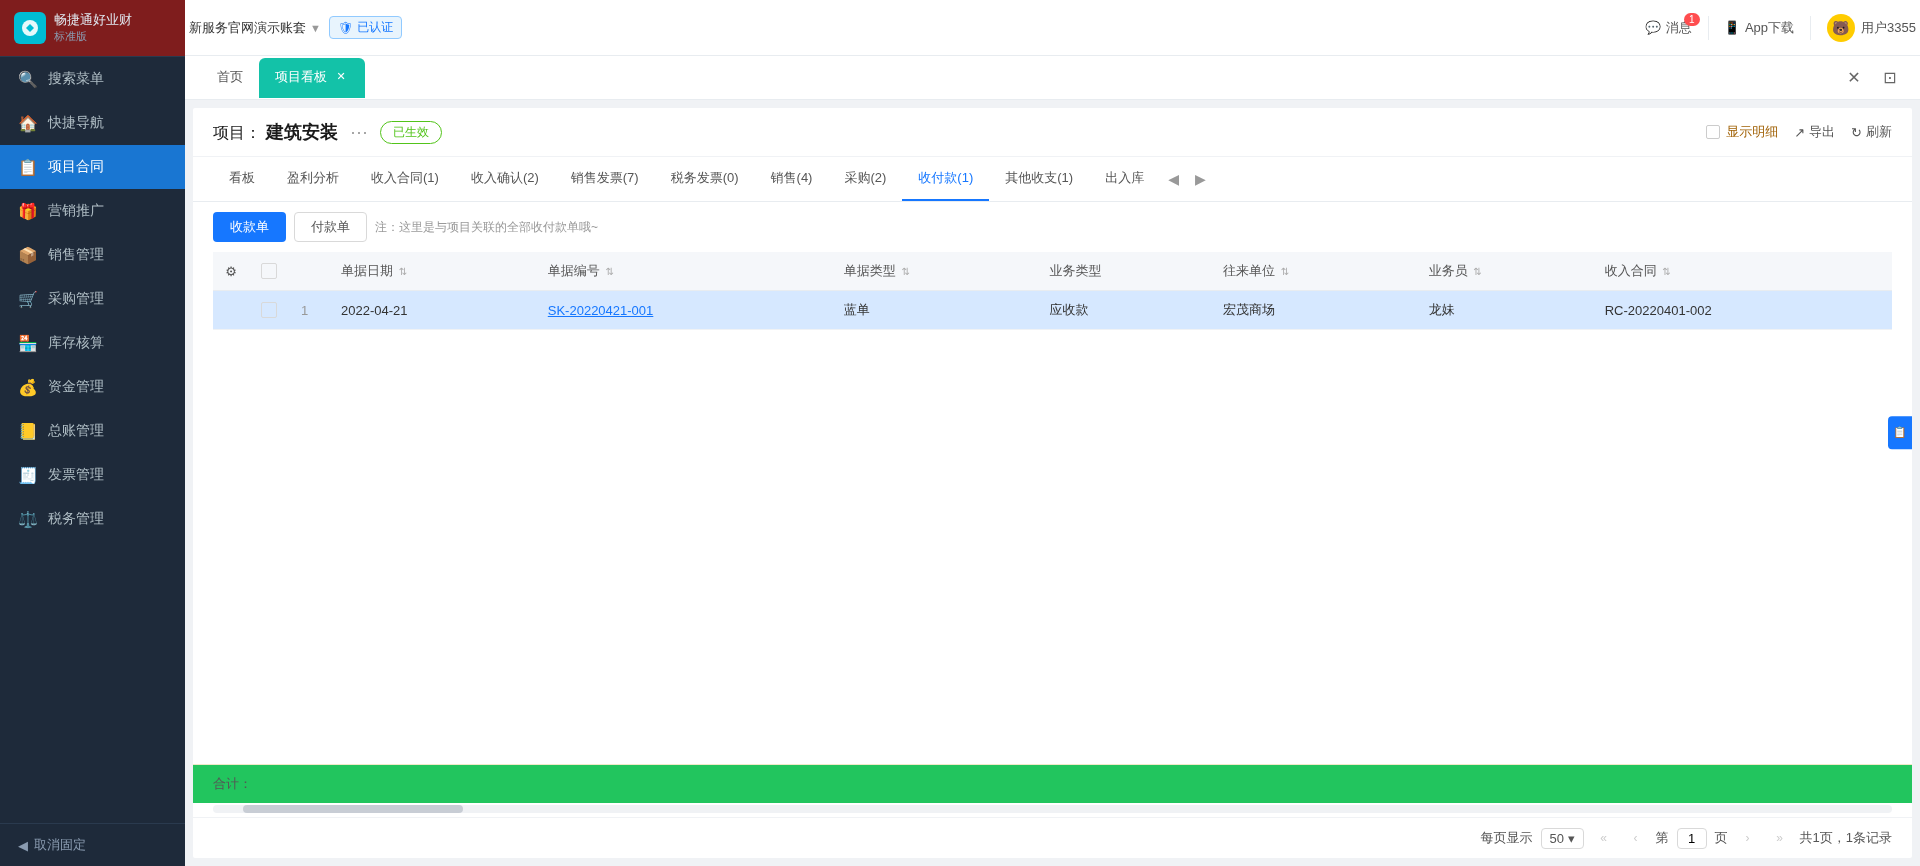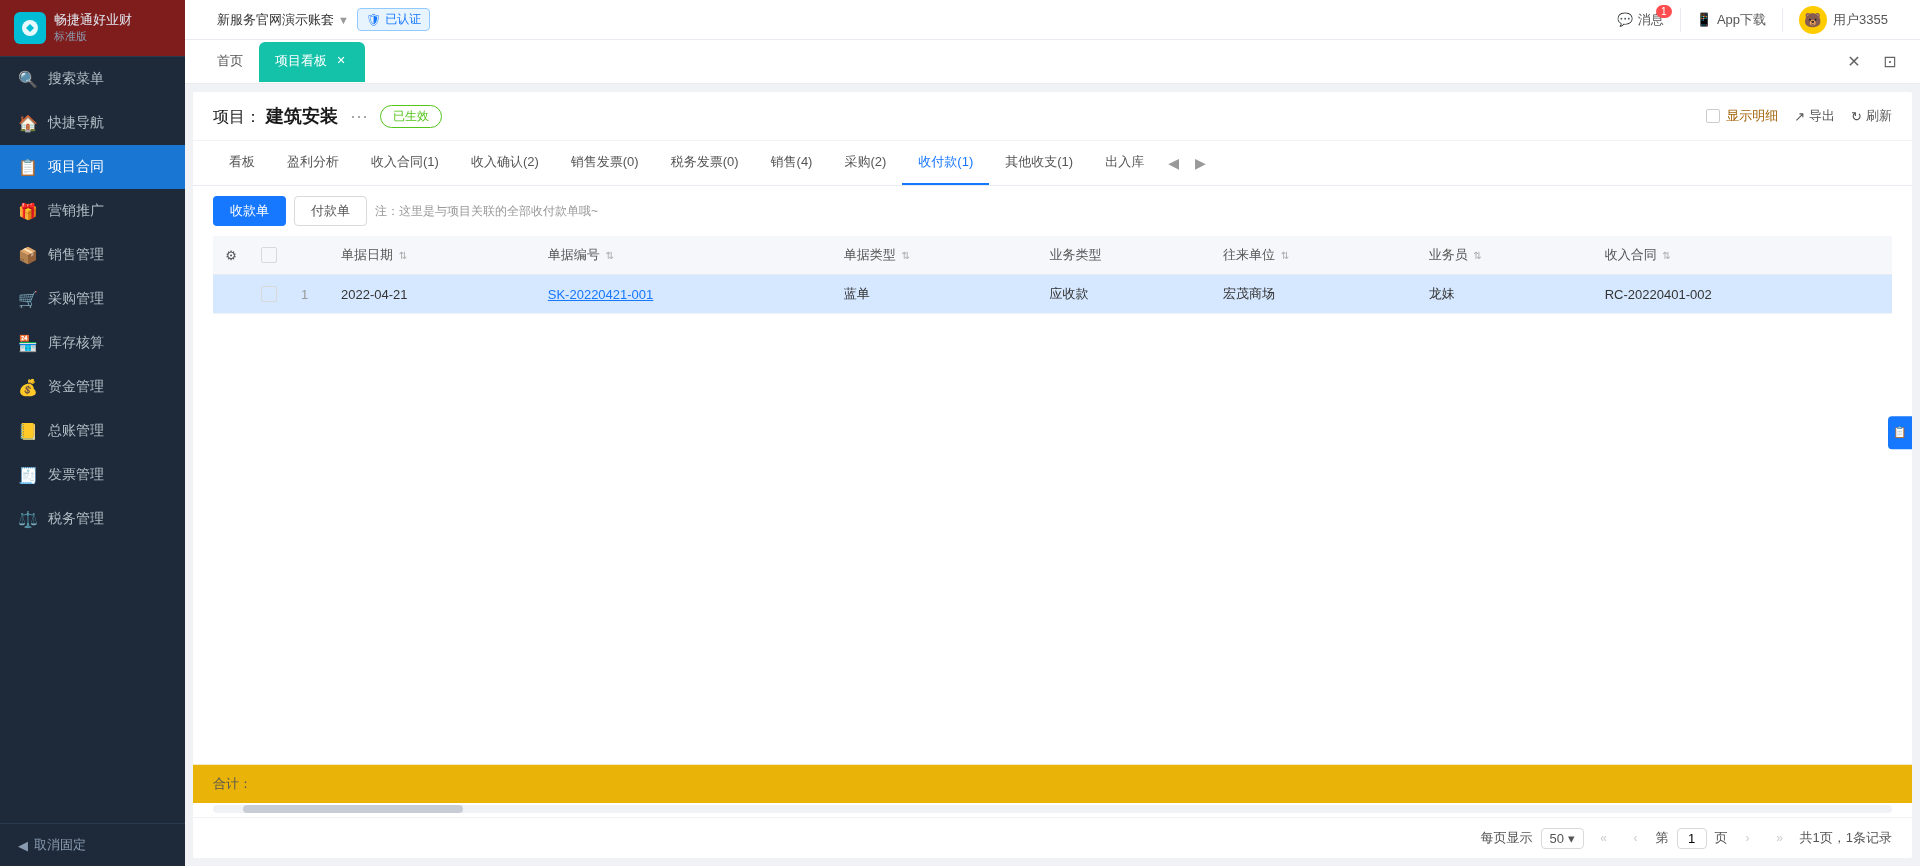--- a/index.html
+++ b/index.html
@@ -89,22 +89,22 @@
       flex-direction: column;
       background: #f0f2f5;
       overflow: hidden;
     }
 
     
     .topbar {
       background: white;
       display: flex;
       align-items: center;
-      padding: 0 32px;
-      height: 40px;
+      padding: 0 4px;
+      height: 56px;
       border-bottom: 1px solid #e8ecf0;
       flex-shrink: 0;
     }
     .topbar-left {
       display: flex;
       align-items: center;
       gap: 8px;
       flex: 1;
     }
     .account-selector {
@@ -390,21 +390,21 @@
     }
 
     
     .settings-cell {
       width: 36px;
       text-align: center;
     }
 
     
     .table-footer {
-      background: #eab308;
+      background: #22c55e;
       padding: 10px 20px;
       font-size: 13px;
       color: #555;
       border-top: 1px solid #f0e8c8;
       flex-shrink: 0;
     }
 
     
     .scrollbar-row {
       padding: 2px 20px 4px;
@@ -607,21 +607,21 @@
           <span>刷新</span>
         </div>
       </div>
     </div>
 
     <div class="sub-nav">
       <div class="sub-nav-item"><span>看板</span></div>
       <div class="sub-nav-item"><span>盈利分析</span></div>
       <div class="sub-nav-item"><span>收入合同(1)</span></div>
       <div class="sub-nav-item"><span>收入确认(2)</span></div>
-      <div class="sub-nav-item"><span>销售发票(0)</span></div>
+      <div class="sub-nav-item"><span>销售发票(7)</span></div>
       <div class="sub-nav-item"><span>税务发票(0)</span></div>
       <div class="sub-nav-item"><span>销售(4)</span></div>
       <div class="sub-nav-item"><span>采购(2)</span></div>
       <div class="sub-nav-item active"><span>收付款(1)</span></div>
       <div class="sub-nav-item"><span>其他收支(1)</span></div>
       <div class="sub-nav-item"><span>出入库</span></div>
       <div class="sub-nav-arrow">◀</div>
       <div class="sub-nav-arrow">▶</div>
     </div>
 

